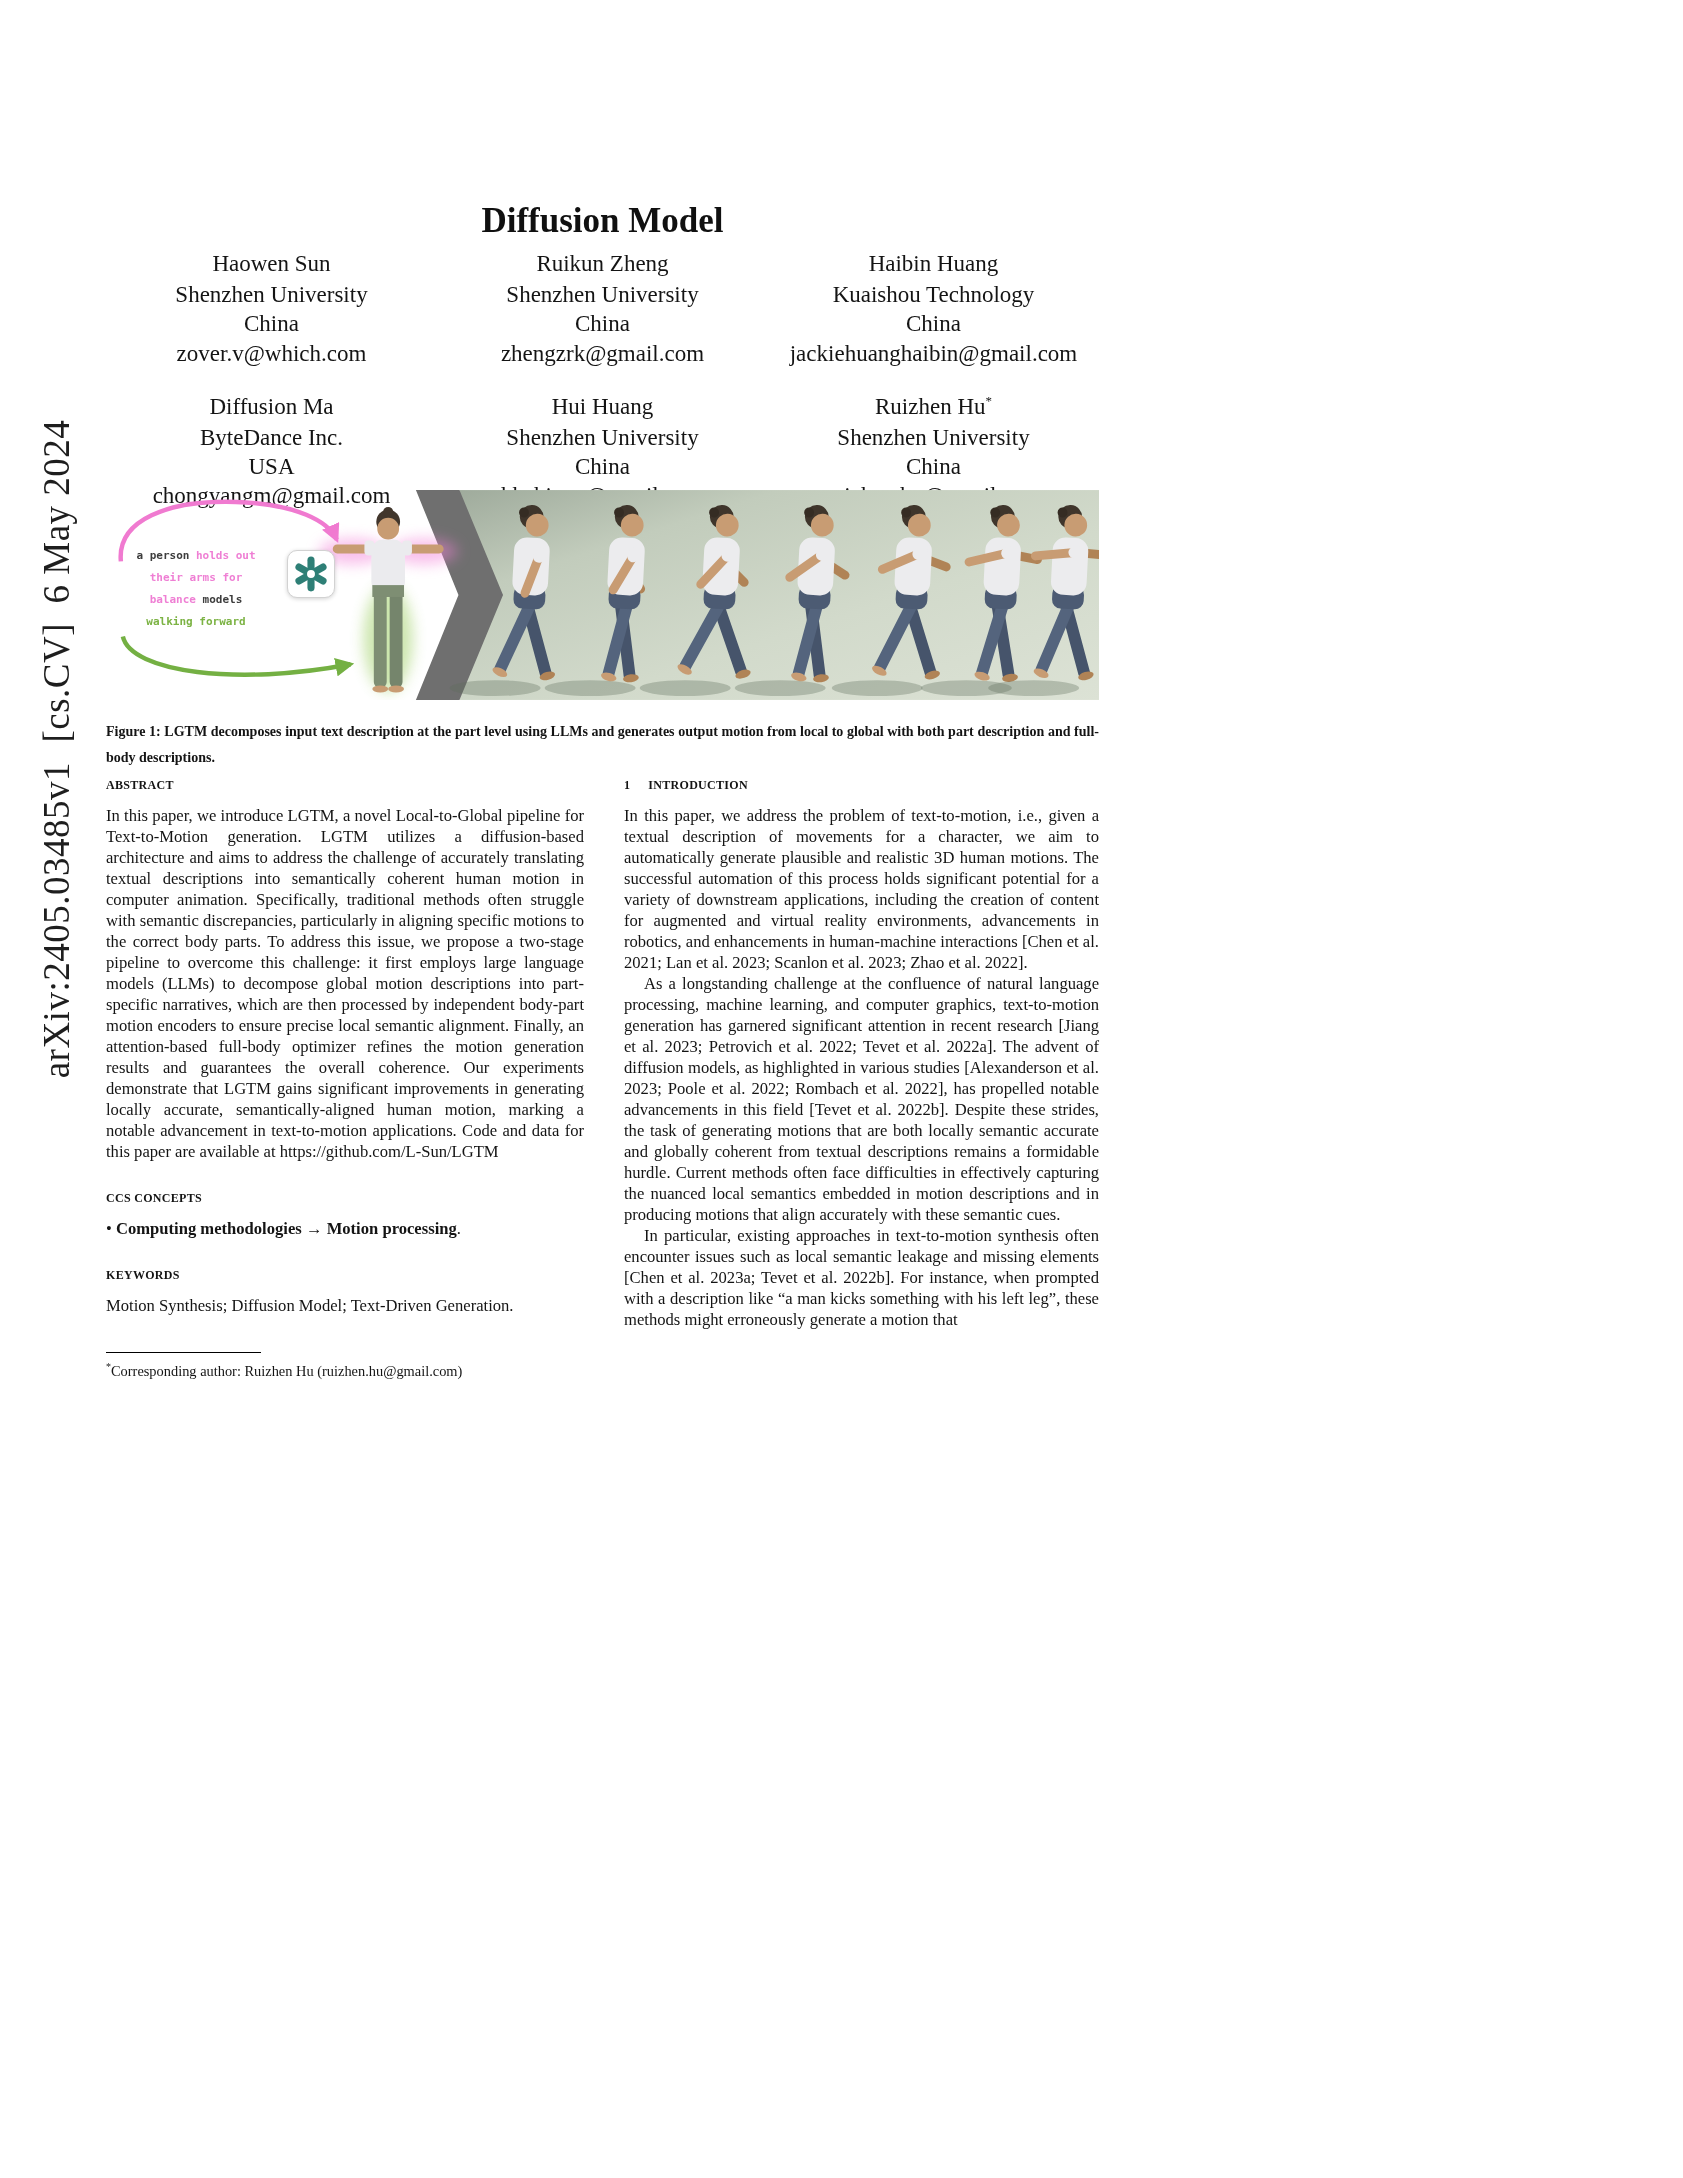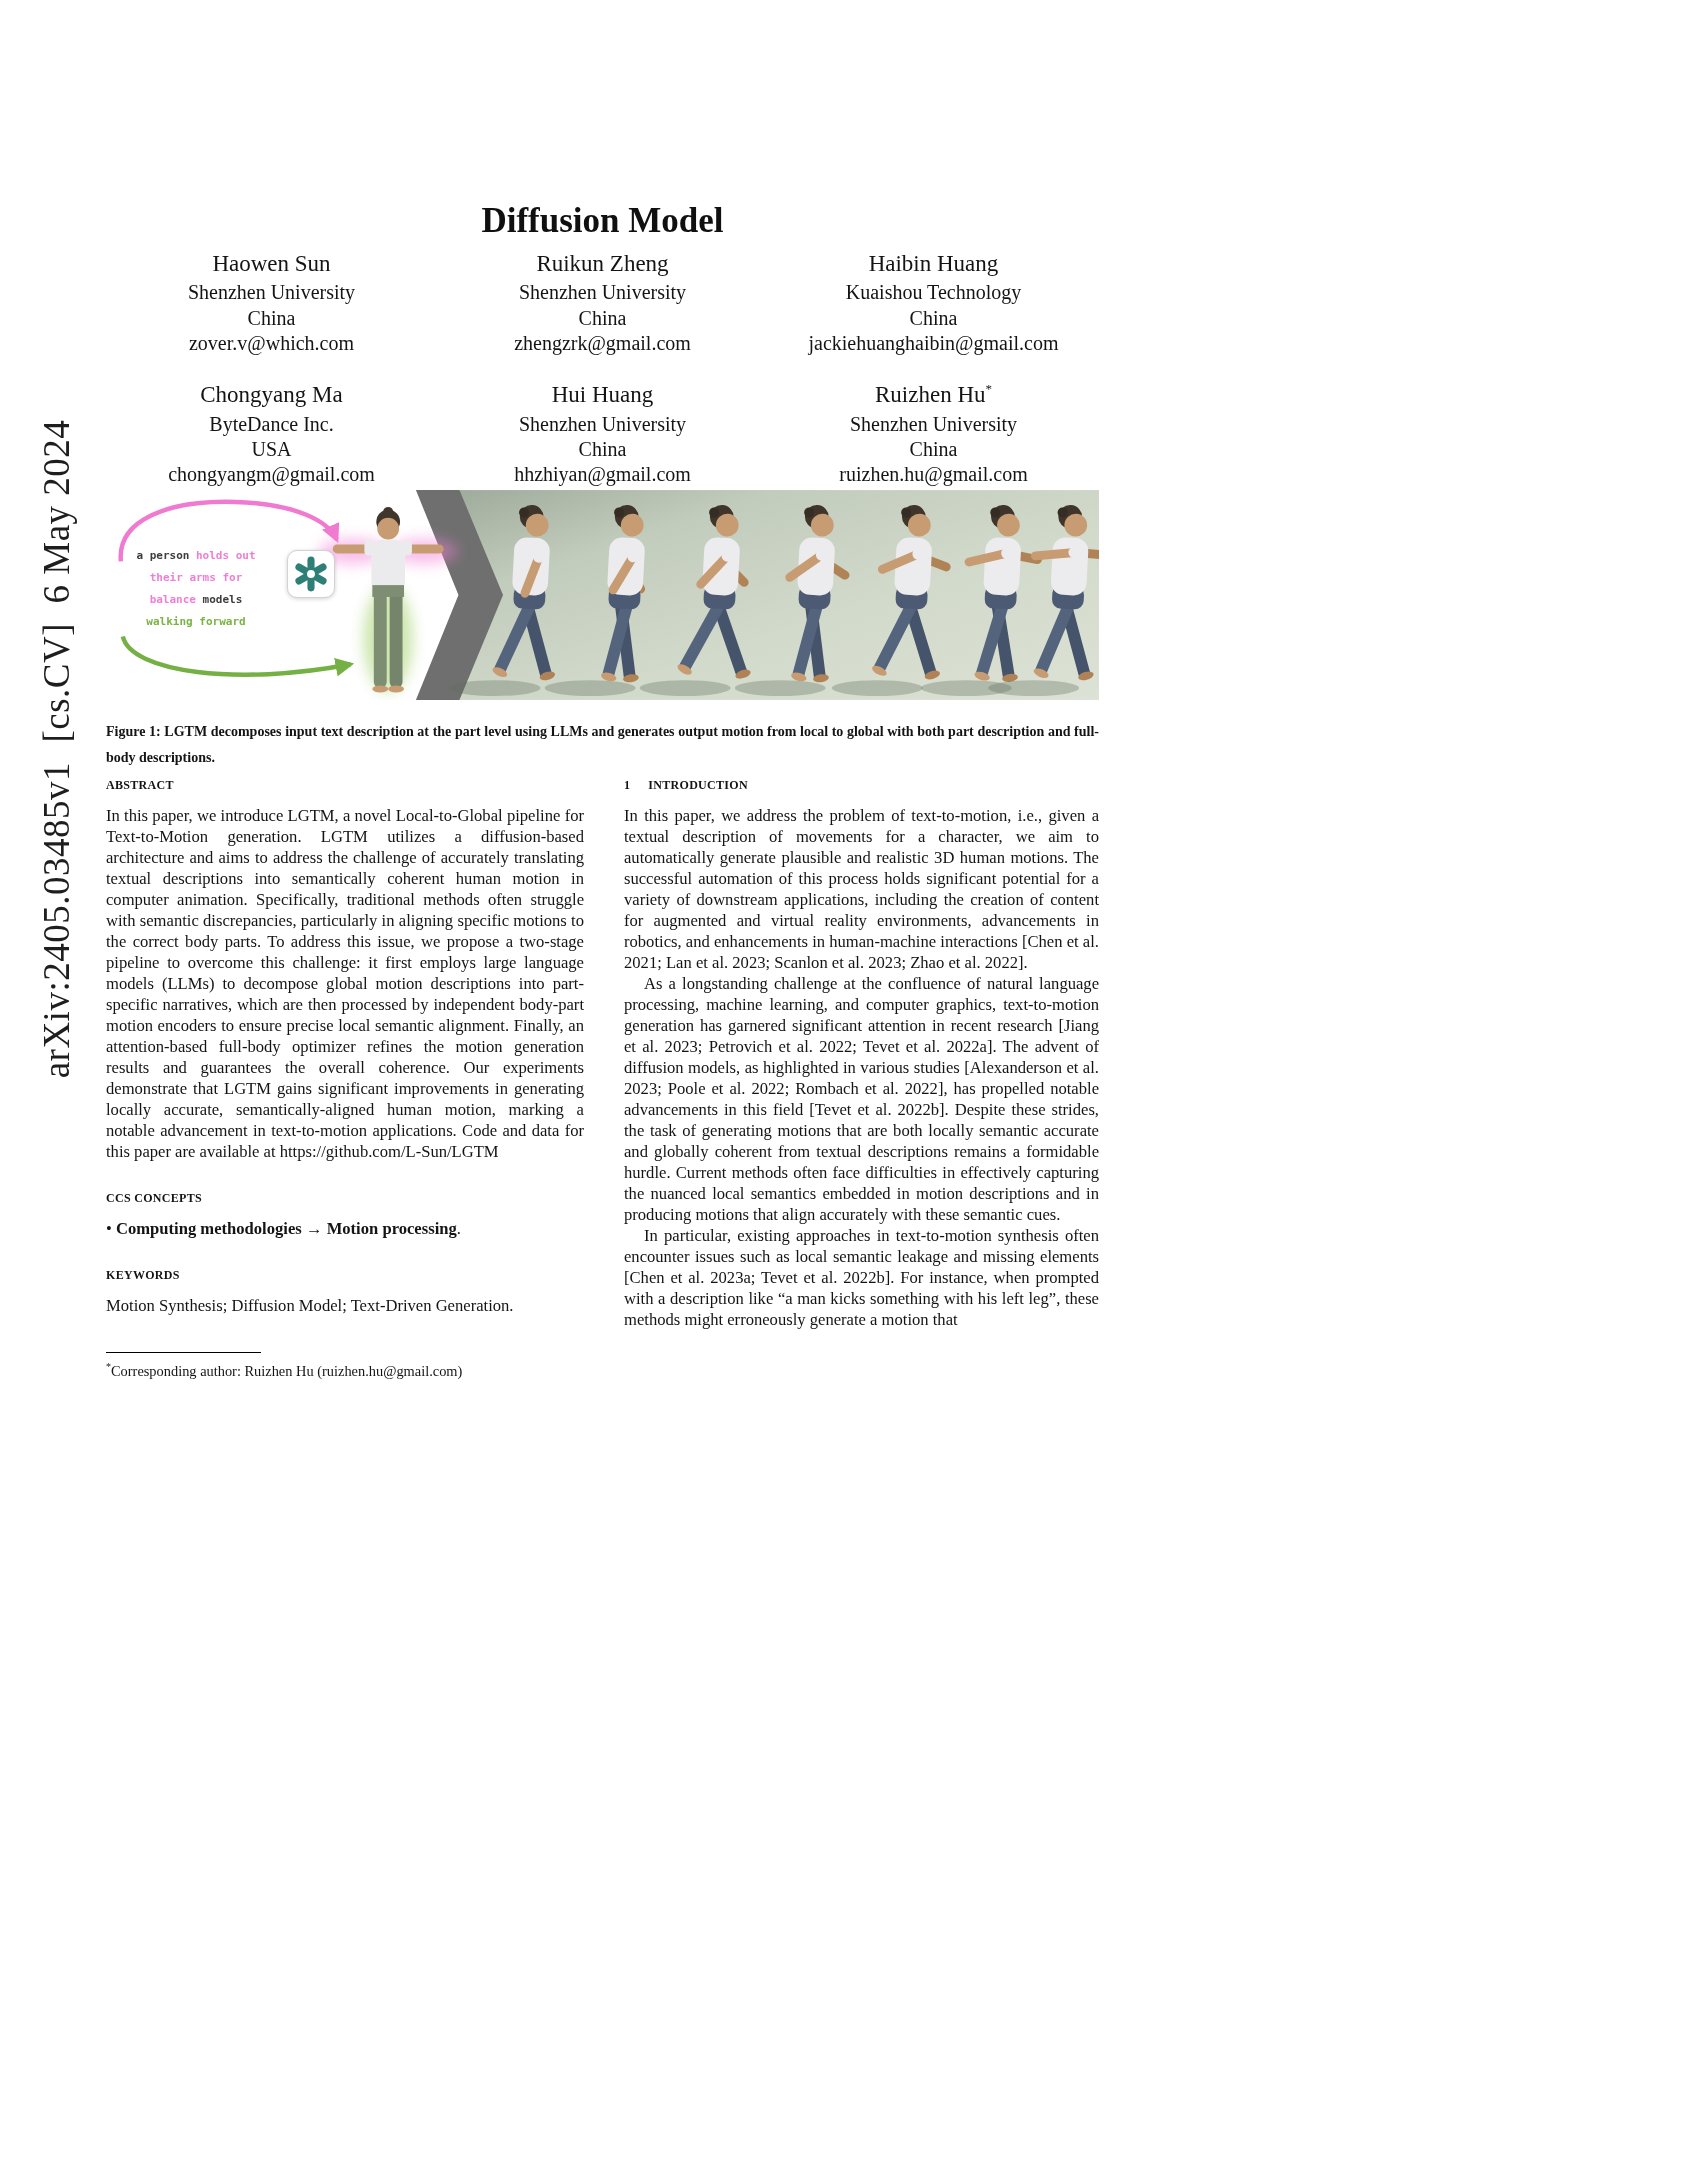--- a/index.html
+++ b/index.html
@@ -19,21 +19,21 @@
     position:absolute; top:152px; left:106px; width:993px;
     text-align:center; font-size:35px; font-weight:bold; line-height:1.3; color:#101010;
   }
   .authors {
     position:absolute; top:249px; left:106px; width:993px;
     display:grid; grid-template-columns:repeat(3,1fr); row-gap:24px;
   }
   .author { text-align:center; line-height:1.27; }
   .author-name { font-size:23px; margin-bottom:2px; }
   .author-name sup { font-size:13px; }
-  .author-affil, .author-email { font-size:20px; }
+  .author-affil, .author-email { font-size:23px; }
 
   
   .teaser { position:absolute; top:490px; left:109px; width:990px; height:210px; }
   .teaser .scene-svg { position:absolute; left:0; top:0; width:990px; height:210px; }
   .prompt {
     position:absolute; left:2px; top:55px; width:170px; z-index:2;
     text-align:center; font-family:"DejaVu Sans Mono", monospace;
     font-size:11px; line-height:22px; font-weight:bold;
   }
   .prompt .dk { color:#3d3d3d; }
@@ -96,21 +96,21 @@
       <div class="author-affil">China</div>
       <div class="author-email">zhengzrk@gmail.com</div>
     </div>
     <div class="author">
       <div class="author-name"><span>Haibin Huang</span><sup></sup></div>
       <div class="author-affil">Kuaishou Technology</div>
       <div class="author-affil">China</div>
       <div class="author-email">jackiehuanghaibin@gmail.com</div>
     </div>
     <div class="author">
-      <div class="author-name"><span>Chongyang Ma</span><sup></sup></div>
+      <div class="author-name"><span>Diffusion Ma</span><sup></sup></div>
       <div class="author-affil">ByteDance Inc.</div>
       <div class="author-affil">USA</div>
       <div class="author-email">chongyangm@gmail.com</div>
     </div>
     <div class="author">
       <div class="author-name"><span>Hui Huang</span><sup></sup></div>
       <div class="author-affil">Shenzhen University</div>
       <div class="author-affil">China</div>
       <div class="author-email">hhzhiyan@gmail.com</div>
     </div>

